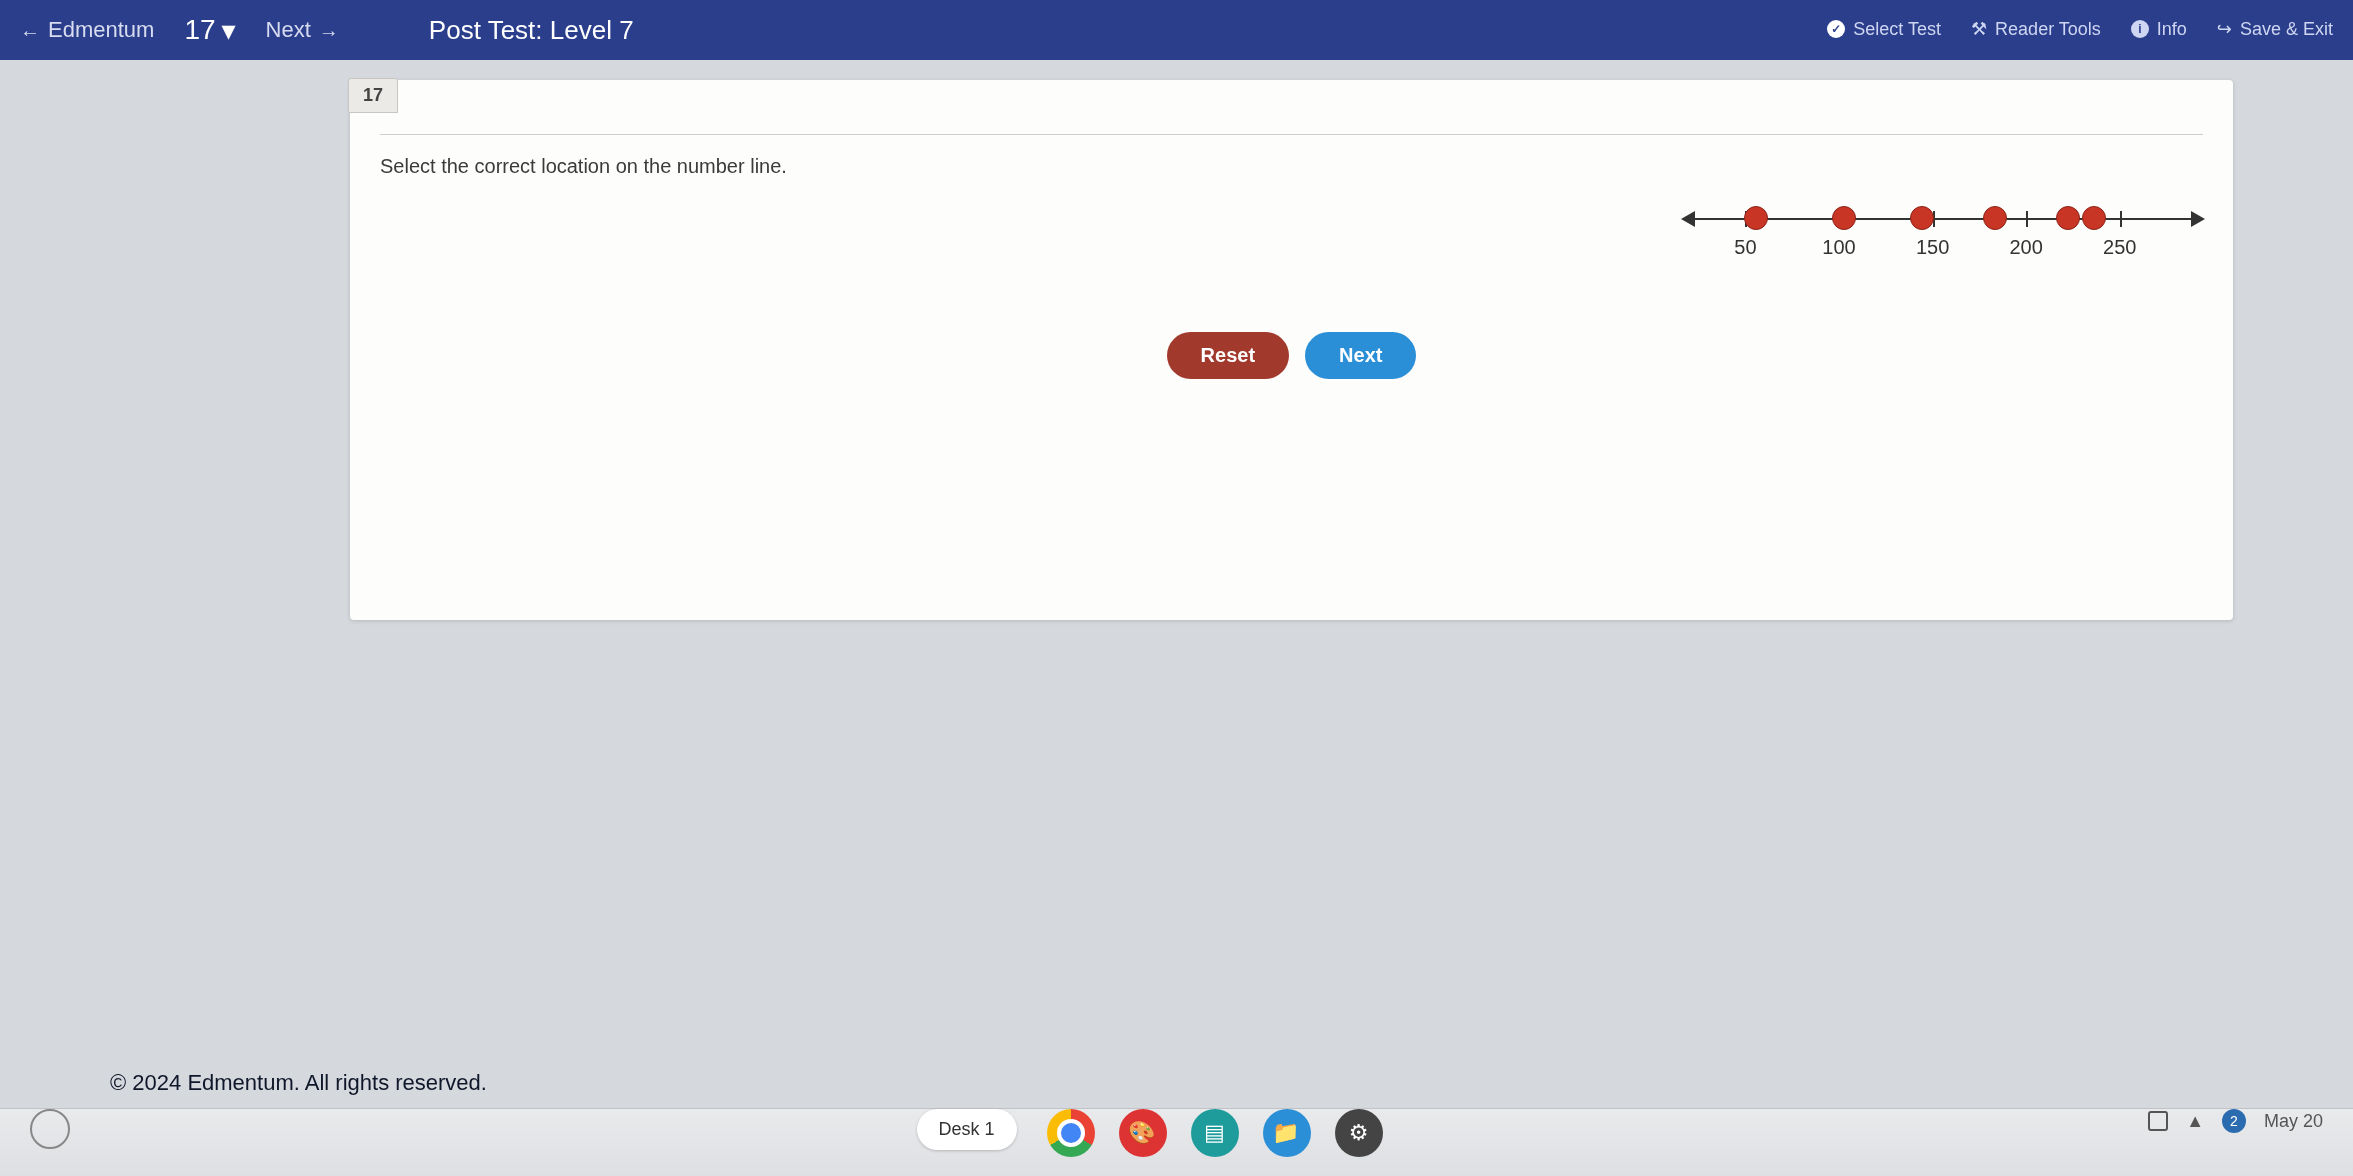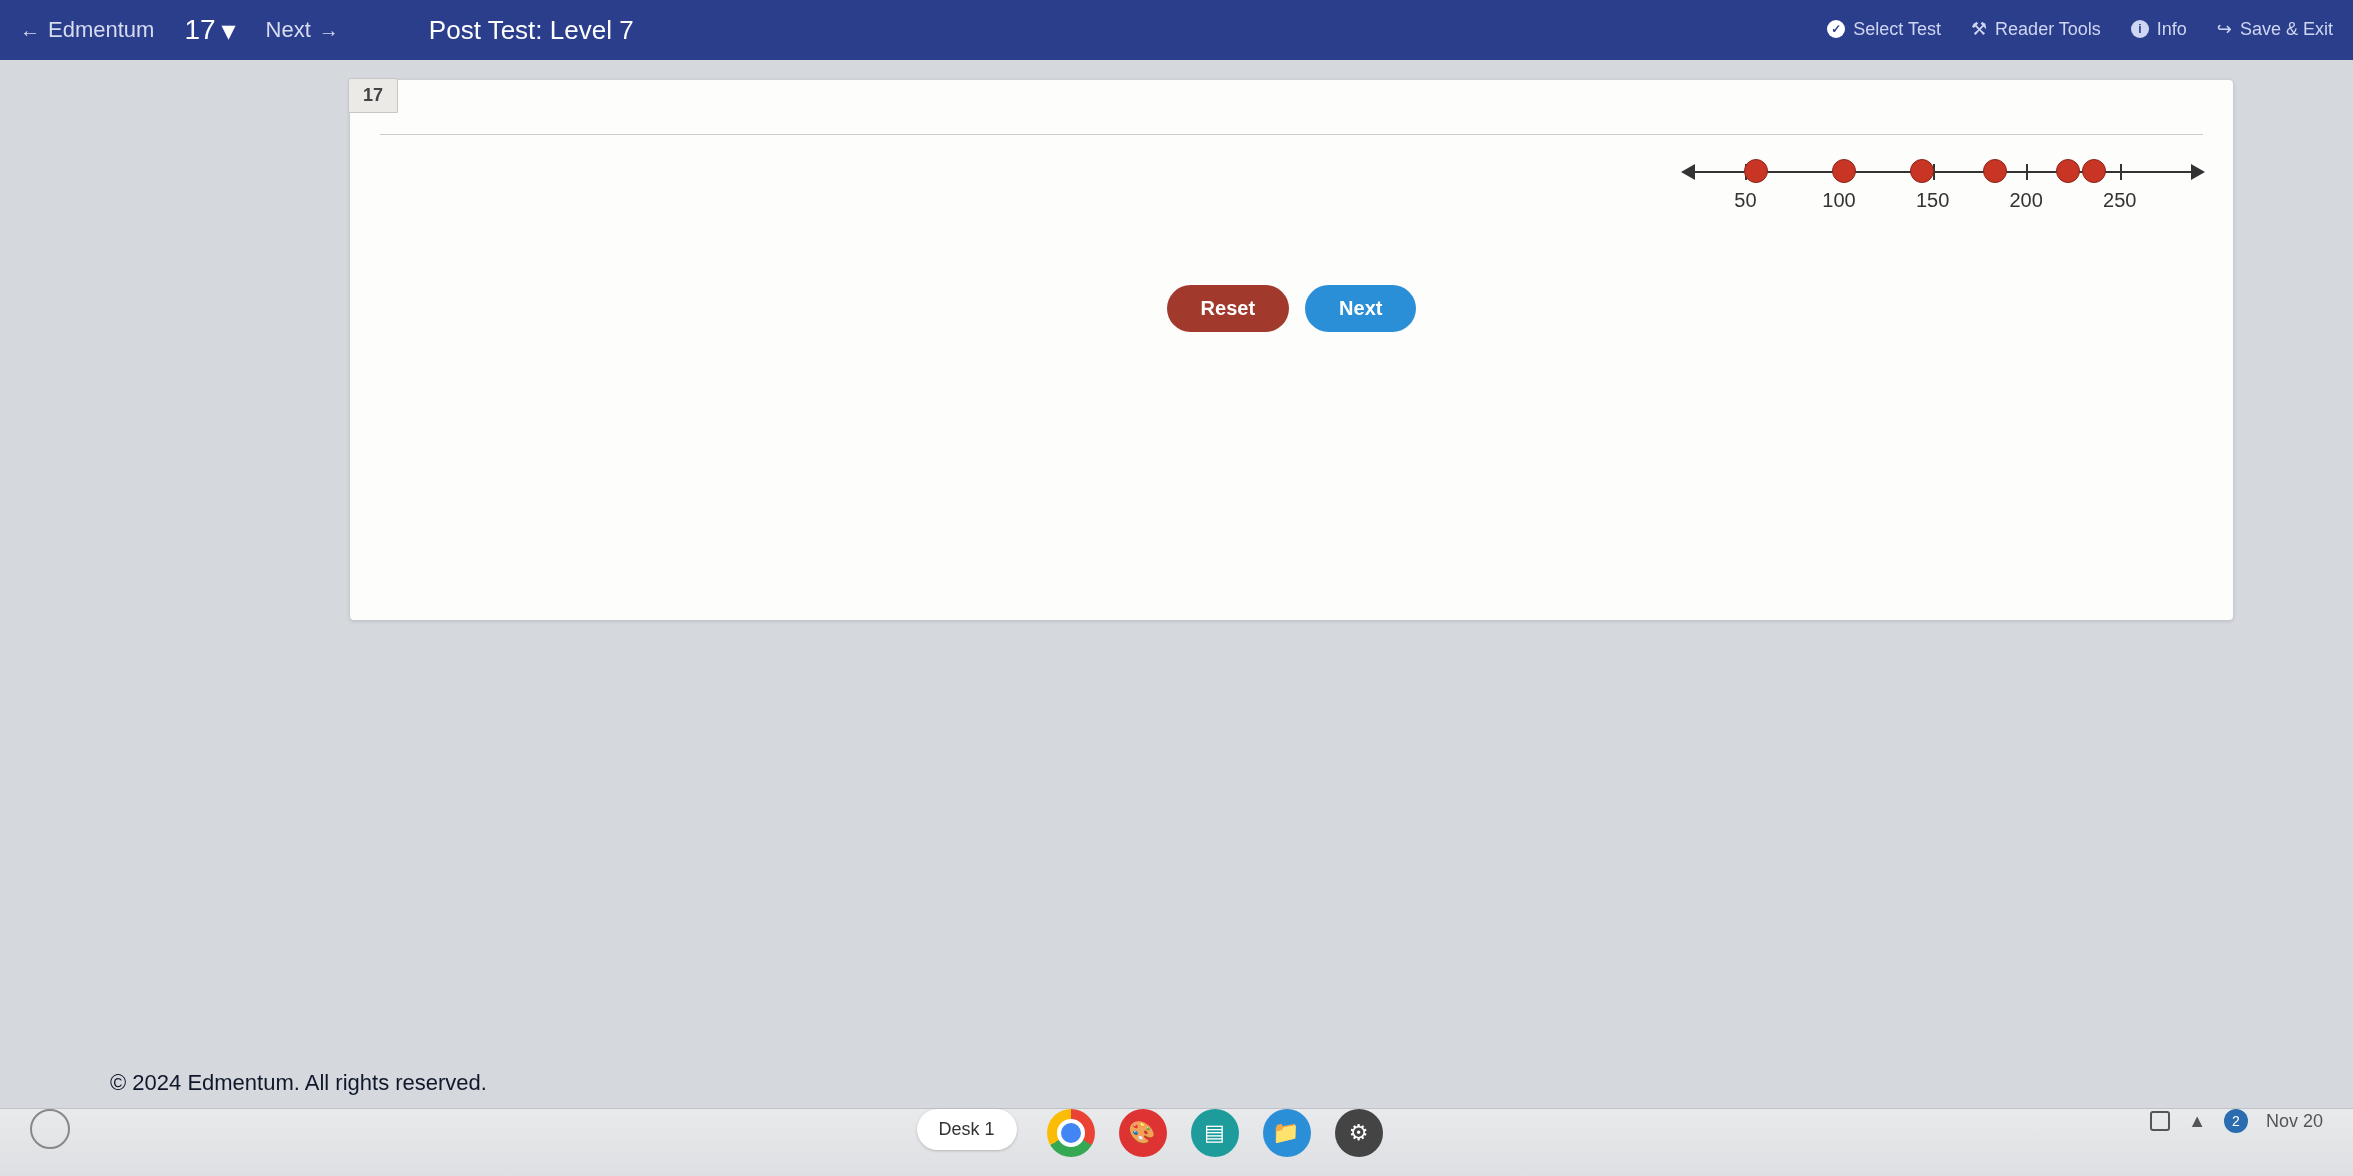--- a/index.html
+++ b/index.html
@@ -149,20 +149,21 @@
       <span>Save &amp; Exit</span>
     </div>
   </div>
 </div>
 
 <div class="content-wrap">
   <div class="card">
     <div class="q-tab">17</div>
     <div class="card-inner">
       <div class="divider"></div>
+      <p class="instr">Select the correct location on the number line.</p>
 
       <div class="nl-wrap">
         <div class="number-line">
           <div class="arrow-l"></div>
           <div class="axis"></div>
           <div class="arrow-r"></div>
 
         <div class="tick" style="left: 12%;"></div>
             <div class="tick-label" style="left: 12%;">50</div>
             <div class="tick" style="left: 30%;"></div>
@@ -199,15 +200,15 @@
     <div class="tb-icon tb-chrome"></div>
     <div class="tb-icon tb-red">🎨</div>
     <div class="tb-icon tb-teal">▤</div>
     <div class="tb-icon tb-blue">📁</div>
     <div class="tb-icon tb-gear">⚙</div>
   </div>
   <div class="tray">
     <span class="sq"></span>
     <span>▲</span>
     <span class="badge">2</span>
-    <span>Nov 20</span>
+    <span>May 20</span>
   </div>
 </div>
 
 </body></html>

